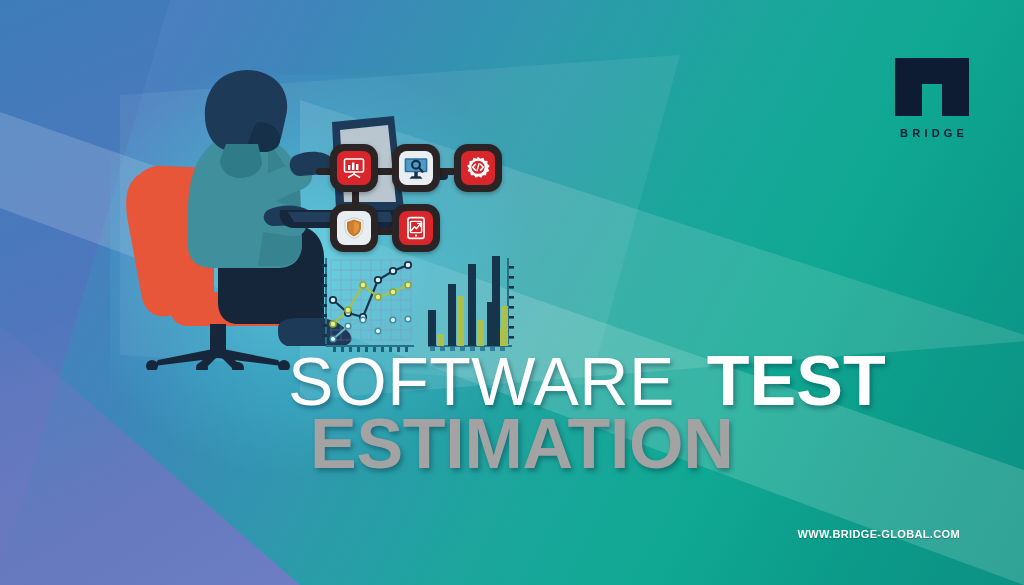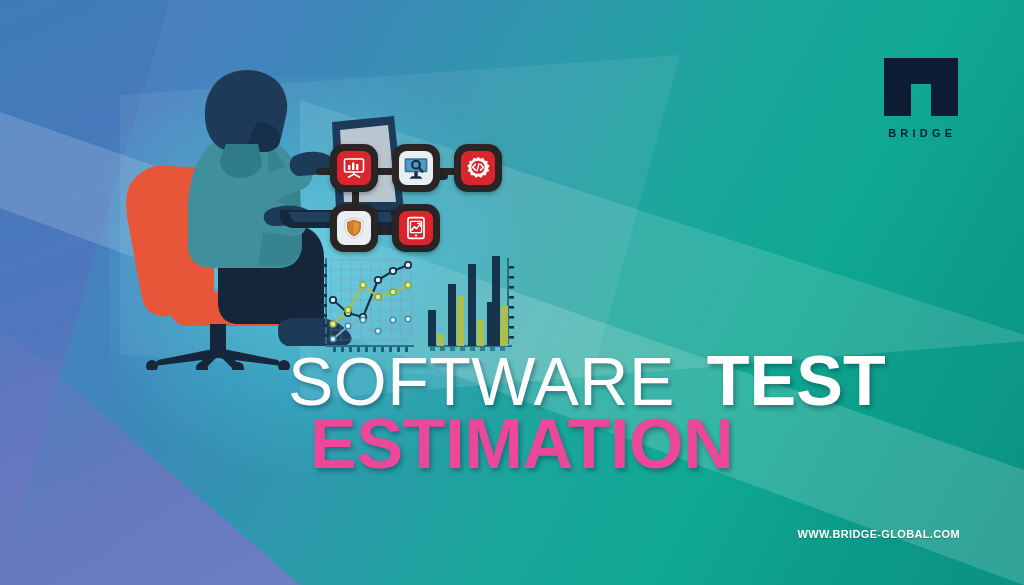--- a/index.html
+++ b/index.html
@@ -40,21 +40,21 @@
     background:rgba(255,255,255,.07);
     clip-path:polygon(0 40px,560px 0,470px 330px,0 300px);
   }
   .glow{
     position:absolute;left:110px;top:75px;width:430px;height:400px;
     background:radial-gradient(ellipse at 45% 48%, rgba(93,226,236,.62) 0%, rgba(70,200,220,.34) 38%, rgba(60,180,205,0) 72%);
     pointer-events:none;
   }
 
   
-  .logo-wrap{position:absolute;right:44px;top:58px;width:96px;text-align:left;}
+  .logo-wrap{position:absolute;right:44px;top:58px;width:96px;text-align:center;}
   .logo-mark{width:74px;height:58px;margin:0 auto;}
   .logo-word{
     margin-top:7px;color:#0d1b33;font-size:11px;font-weight:bold;
     letter-spacing:4.2px;text-indent:4.2px;
   }
 
   
   .site-url{
     position:absolute;right:64px;bottom:45px;color:#ffffff;
     font-size:11px;font-weight:bold;letter-spacing:.35px;
@@ -66,21 +66,21 @@
   .hl-row1{white-space:nowrap;line-height:.95;}
   .hl-soft{
     font-size:68px;font-weight:400;color:#fdfdfd;letter-spacing:.5px;
     text-shadow:2px 3px 4px rgba(0,40,55,.38);
   }
   .hl-test{
     font-size:70px;font-weight:bold;color:#ffffff;letter-spacing:0px;
     margin-left:32px;text-shadow:2px 3px 5px rgba(0,40,55,.40);
   }
   .hl-row2{
-    margin-top:-6px;margin-left:22px;font-size:70px;font-weight:bold;color:#ec4899;
+    margin-top:-6px;margin-left:22px;font-size:70px;font-weight:bold;color:#a3a3a3;
     letter-spacing:-.3px;line-height:1.02;white-space:nowrap;
     text-shadow:2px 3px 5px rgba(0,40,55,.40);
   }
 
   
   .person{position:absolute;left:118px;top:60px;width:330px;height:310px;}
   .charts{position:absolute;left:316px;top:252px;width:210px;height:108px;}
   .nodes{position:absolute;left:330px;top:124px;width:185px;height:120px;}
 
   .node{

